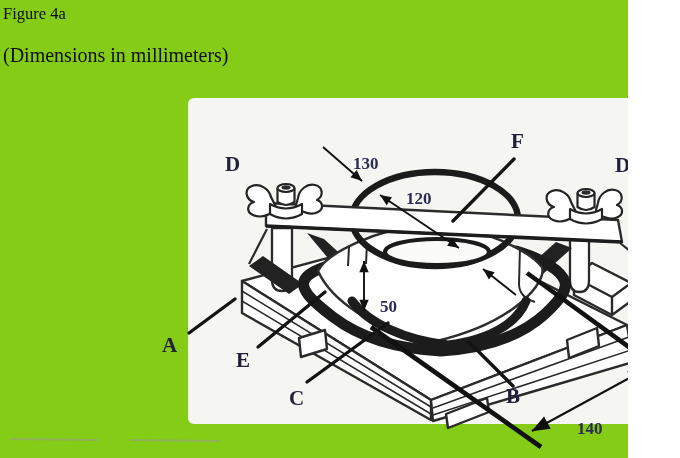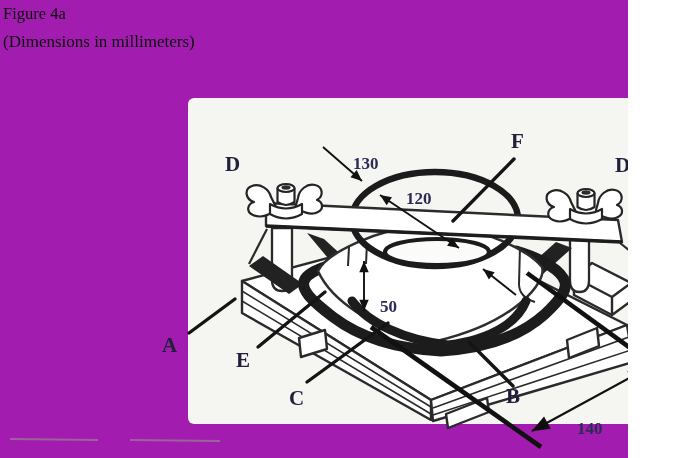--- a/index.html
+++ b/index.html
@@ -1,26 +1,26 @@
 <!DOCTYPE html>
 <html><head>
 <meta charset="utf-8">
 <style>
   html,body{margin:0;padding:0;background:#fff;}
   .page{
     position:relative;
     width:628px;height:458px;
-    background:#a21caf;
+    background:#84cc16;
     overflow:hidden;
     font-family:"Liberation Serif", serif;
   }
   .hdr{position:absolute;left:3px;color:#0d0d0d;white-space:nowrap;}
   .hdr-num{top:4px;font-size:16.5px;}
   .hdr-title{top:23px;font-size:17.5px;font-weight:bold;letter-spacing:.2px;}
-  .hdr-units{top:32px;font-size:17px;}
+  .hdr-units{top:44px;font-size:20px;}
   svg{position:absolute;left:0;top:0;}
   .lbl{font-family:"Liberation Serif", serif;font-weight:bold;font-size:21px;fill:#20203c;}
   .num{font-family:"Liberation Serif", serif;font-weight:bold;font-size:17px;fill:#2b2b55;}
 </style>
 </head>
 <body>
 
 <div class="page">
 
   <div class="hdr hdr-num">Figure 4a</div>

